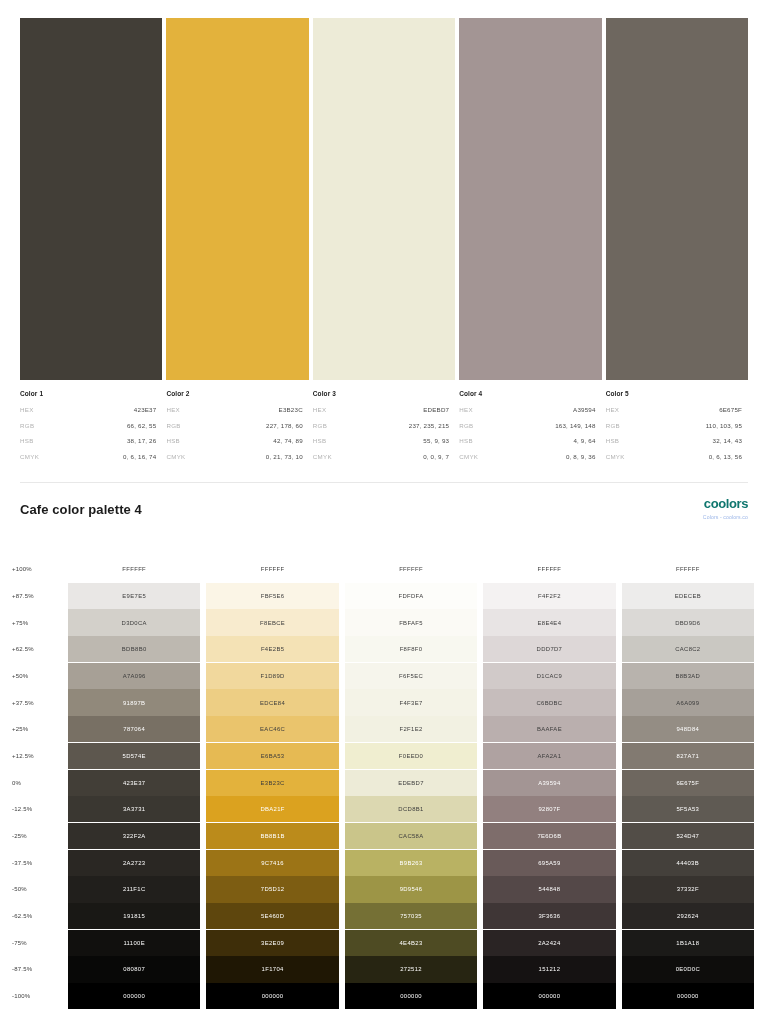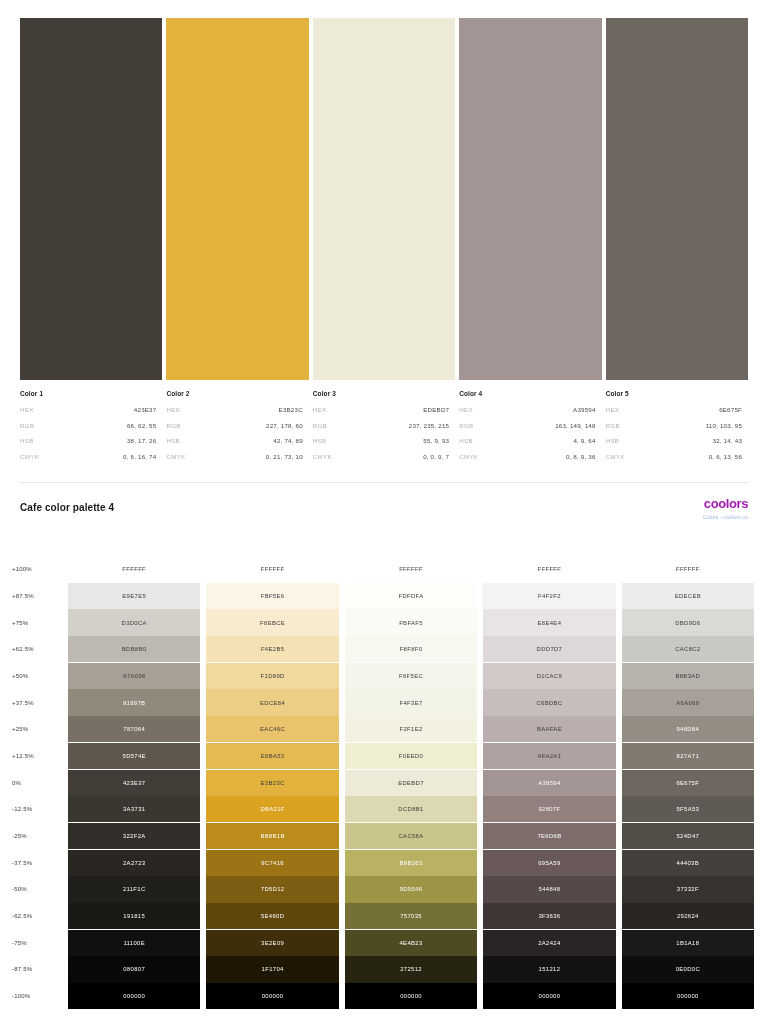--- a/index.html
+++ b/index.html
@@ -75,35 +75,35 @@
     position: absolute;
     left: 20px;
     top: 470px;
     width: 728px;
     height: 48px;
   }
   .palette-title {
     position: absolute;
     left: 0;
     top: 32px;
-    font-size: 10px;
+    font-size: 13px;
     font-weight: bold;
     color: #1b1b1b;
     letter-spacing: 0.1px;
   }
   .brand {
     position: absolute;
     right: 0;
     top: 26px;
     text-align: right;
   }
   .brand-logo {
     font-size: 13px;
     font-weight: bold;
-    color: #a21caf;
+    color: #0f766e;
     letter-spacing: -0.4px;
   }
   .brand-sub {
     font-size: 5.2px;
     color: #9db7e8;
     margin-top: 3px;
     letter-spacing: 0.1px;
   }
 
   

